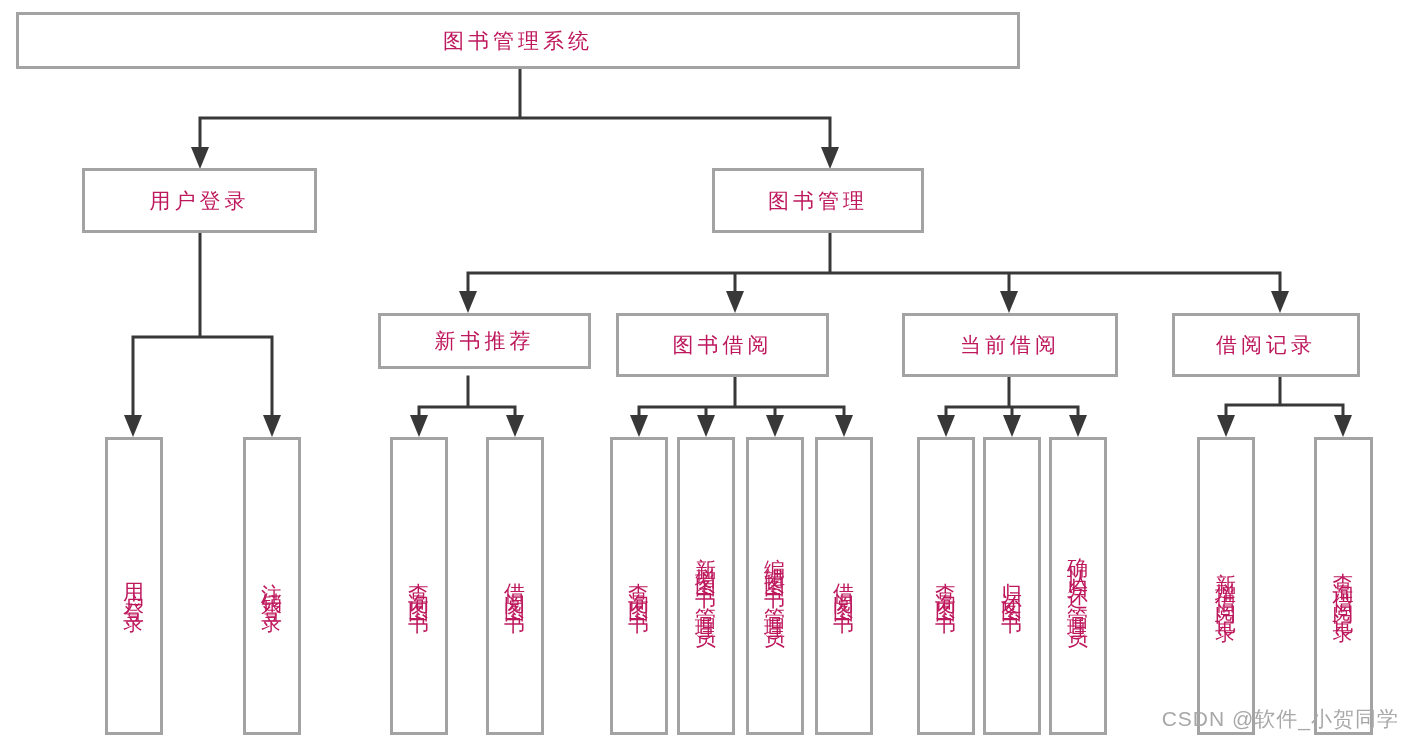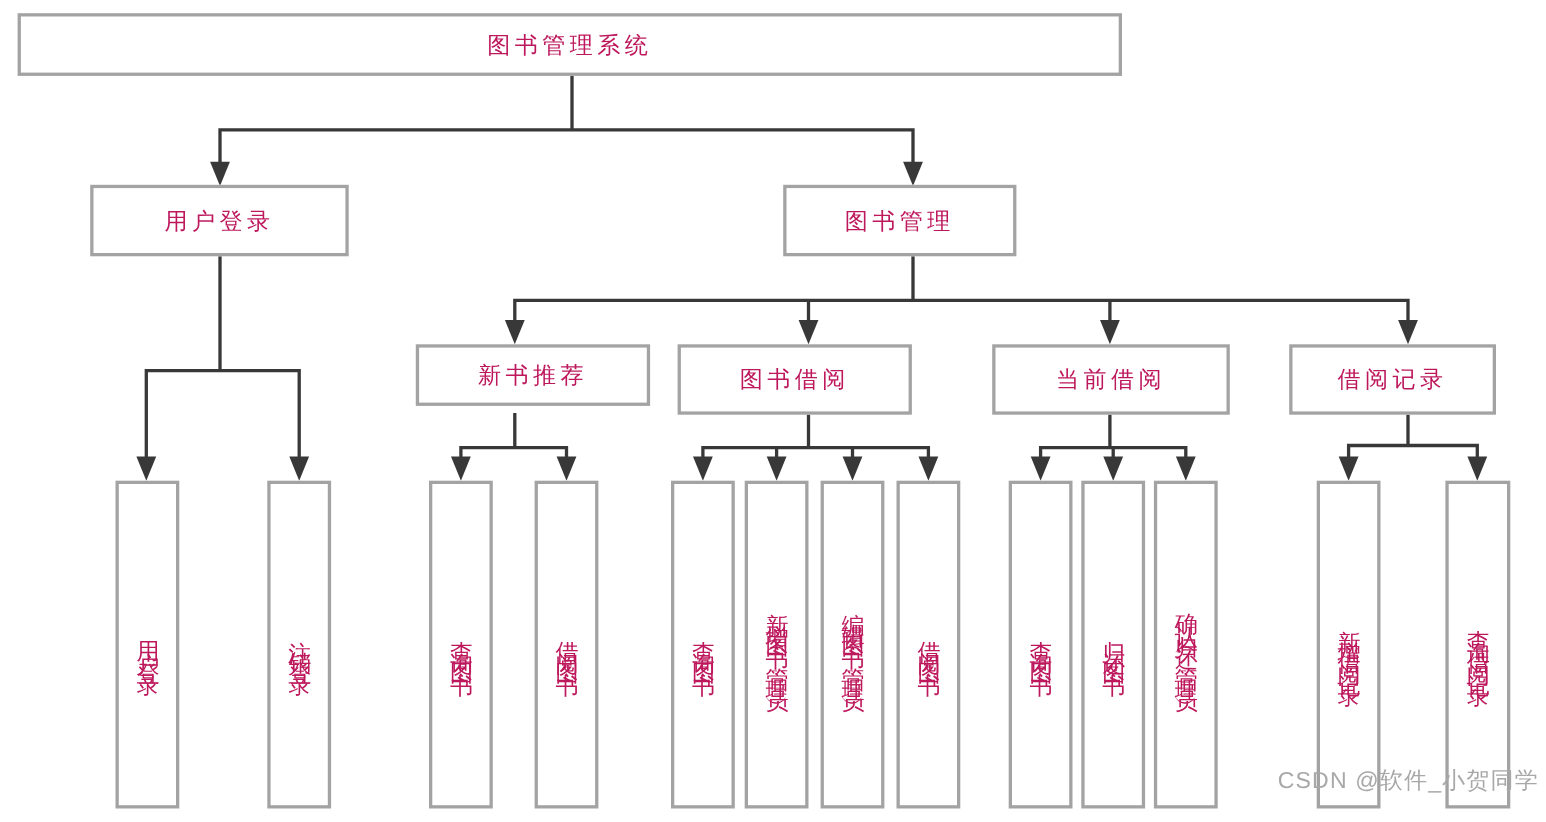--- a/index.html
+++ b/index.html
@@ -12,21 +12,21 @@
     position:absolute;box-sizing:border-box;background:#ffffff;
     border:3px solid #a3a3a3;display:flex;align-items:center;justify-content:center;
     color:#be185d;
   }
   .h{font-size:21px;letter-spacing:4px;white-space:nowrap;}
   .leaf{
     writing-mode:vertical-rl;text-orientation:mixed;
     font-size:21px;letter-spacing:10px;line-height:1;
   }
   .watermark{
-    position:absolute;right:6px;bottom:24px;font-size:21px;color:#a8a8a8;
+    position:absolute;right:6px;bottom:14px;font-size:21px;color:#a8a8a8;
     letter-spacing:1px;white-space:nowrap;
   }
 </style>
 </head>
 <body>
 
 <div class="stage">
 
   <svg class="connectors" width="1405" height="747" viewBox="0 0 1405 747" aria-hidden="true">
     <g stroke="#383838" stroke-width="3" fill="none" stroke-linecap="square">

